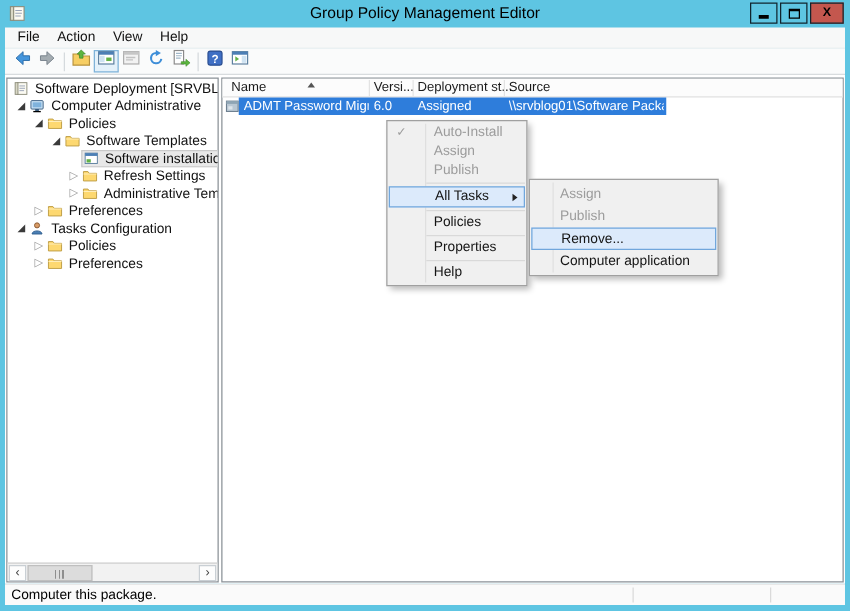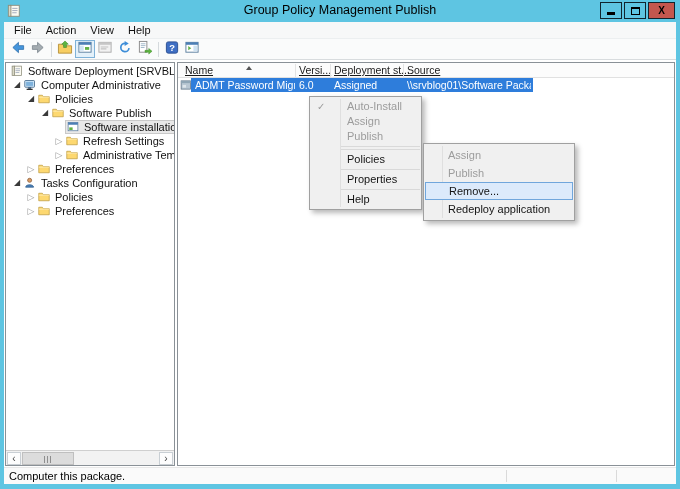--- a/index.html
+++ b/index.html
@@ -48,21 +48,21 @@
   .hscroll{position:absolute;left:0;right:0;bottom:0;height:15px;background:#F2F2F2;border-top:1px solid #CFCFCF;}
   .sbtn{position:absolute;top:1px;width:14px;height:13px;background:#FDFDFD;border:1px solid #C9CFD4;
     display:flex;align-items:center;justify-content:center;font-size:10px;color:#444;line-height:10px;}
   .sbtn.left{left:1px;} .sbtn.right{right:1px;}
   .sthumb{position:absolute;left:16px;top:1px;width:52px;height:13px;background:#DCDCDC;border:1px solid #BFBFBF;}
   .sthumb::before{content:"";position:absolute;left:50%;top:3px;margin-left:-4px;width:8px;height:7px;
     background:repeating-linear-gradient(90deg,#8E8E8E 0,#8E8E8E 1px,transparent 1px,transparent 3px);}
   
   .list-panel{position:absolute;left:173px;top:2px;right:1px;bottom:1px;border:1px solid #8A9197;background:#FFF;font-size:10.5px;}
   .lheader{position:absolute;left:0;top:0;right:0;height:15px;background:#FCFCFC;border-bottom:1px solid #E1E1E1;}
-  .hcell{position:absolute;top:0;height:14px;line-height:15px;white-space:nowrap;color:#1A1A1A;text-decoration:underline;}
+  .hcell{position:absolute;top:0;height:14px;line-height:15px;white-space:nowrap;color:#1A1A1A;}
   .hdiv{position:absolute;top:1px;height:13px;width:1px;background:#E3E3E3;}
   .sort-asc{position:absolute;top:3px;width:0;height:0;border-left:3.5px solid transparent;border-right:3.5px solid transparent;border-bottom:4px solid #555;}
   .lv-row{position:absolute;left:0;top:15px;right:0;height:14px;}
   .row-strip{position:absolute;left:13px;top:0;width:342px;height:14px;background:var(--c-sel,#2E7DDB);}
   .lv-icon{position:absolute;left:2px;top:1px;}
   .lv-icon svg{width:12px;height:12px;}
   .lcell{position:absolute;top:0;height:14px;line-height:14px;color:#FFF;white-space:nowrap;overflow:hidden;}
   
   .statusbar{position:absolute;left:4px;right:4px;bottom:5px;height:17px;background:#FAFAFA;border-top:1px solid #E8E8E8;font-size:11px;}
   .status-text{position:absolute;left:5px;top:2px;color:#000;}
@@ -91,21 +91,21 @@
 <body>
 
 <div class="frame" style="--c-frame: #5EC5E2; --c-close: #C4574E; --c-sel: #2E7DDB; --c-mhb: #DCEAFB; --c-mhbr: #70A6DC; --c-dis: #9C9C9C; --c-tsel: #E8E8E8; --c-tselb: #C9C9C9;">
 
   <div class="titlebar">
     <span class="appicon" id="appicon"><svg viewBox="0 0 16 16">
           <rect x="4" y="1.5" width="10" height="12.5" fill="#FBFAF2" stroke="#8C8C7A"></rect>
           <rect x="1.5" y="1.5" width="3" height="12.5" fill="#D9D8C6" stroke="#8C8C7A"></rect>
           <path d="M6 5h6M6 7.5h6M6 10h5" stroke="#9AA4B8" stroke-width="1" fill="none"></path>
         </svg></span>
-    <div class="title">Group Policy Management Publish</div>
+    <div class="title">Group Policy Management Editor</div>
     <div class="controls">
       <div class="wbtn">
           <span class="glyph-min"></span>
         </div>
       <div class="wbtn">
           <span class="glyph-max"></span>
         </div>
       <div class="wbtn close">
           <span class="glyph-close">X</span>
         </div>
@@ -216,21 +216,21 @@
               <span class="tr-label">Policies</span>
             </span>
           </div>
           <div class="tree-row" style="padding-left: 33px;">
             <span class="tr-arrow exp">◢</span>
             <span class="sel-wrap">
               <span class="tr-icon"><svg viewBox="0 0 16 16">
                   <path d="M1 3h4.8l1.4 1.9H15V13H1z" fill="#FDD870" stroke="#BD9C43"></path>
                   <path d="M1 5.6h14" stroke="#FFF0C0" stroke-width="1"></path>
                 </svg></span>
-              <span class="tr-label">Software Publish</span>
+              <span class="tr-label">Software Templates</span>
             </span>
           </div>
           <div class="tree-row selected" style="padding-left: 47px;">
             <span class="tr-arrow"></span>
             <span class="sel-wrap">
               <span class="tr-icon"><svg viewBox="0 0 16 16">
                   <rect x="1.5" y="2" width="13" height="11" fill="#FFF" stroke="#5A7E9E"></rect>
                   <rect x="1.5" y="2" width="13" height="3" fill="#4C7FB5"></rect>
                   <rect x="3" y="8.5" width="4.5" height="3.5" fill="#62B146"></rect>
                 </svg></span>
@@ -340,27 +340,28 @@
     <span class="status-text">Computer this package.</span>
     <div class="sdiv" style="left:502px"></div>
     <div class="sdiv" style="left:612px"></div>
   </div>
 
   <div class="menu menu1" id="menu1">
       <div class="menu-item disabled"><span class="check">✓</span><span>Auto-Install</span></div>
       <div class="menu-item disabled"><span>Assign</span></div>
       <div class="menu-item disabled"><span>Publish</span></div>
       <div class="menu-sep"></div>
+      <div class="menu-item hilite"><span>All Tasks</span><span class="subarrow"></span></div>
       <div class="menu-sep"></div>
       <div class="menu-item"><span>Policies</span></div>
       <div class="menu-sep"></div>
       <div class="menu-item bold"><span>Properties</span></div>
       <div class="menu-sep"></div>
       <div class="menu-item"><span>Help</span></div>
     </div>
   <div class="menu menu2" id="menu2">
       <div class="menu-item disabled"><span>Assign</span></div>
       <div class="menu-item disabled"><span>Publish</span></div>
       <div class="menu-item hilite"><span>Remove...</span></div>
-      <div class="menu-item"><span>Redeploy application</span></div>
+      <div class="menu-item"><span>Computer application</span></div>
     </div>
 
 </div>
 
 </body></html>

